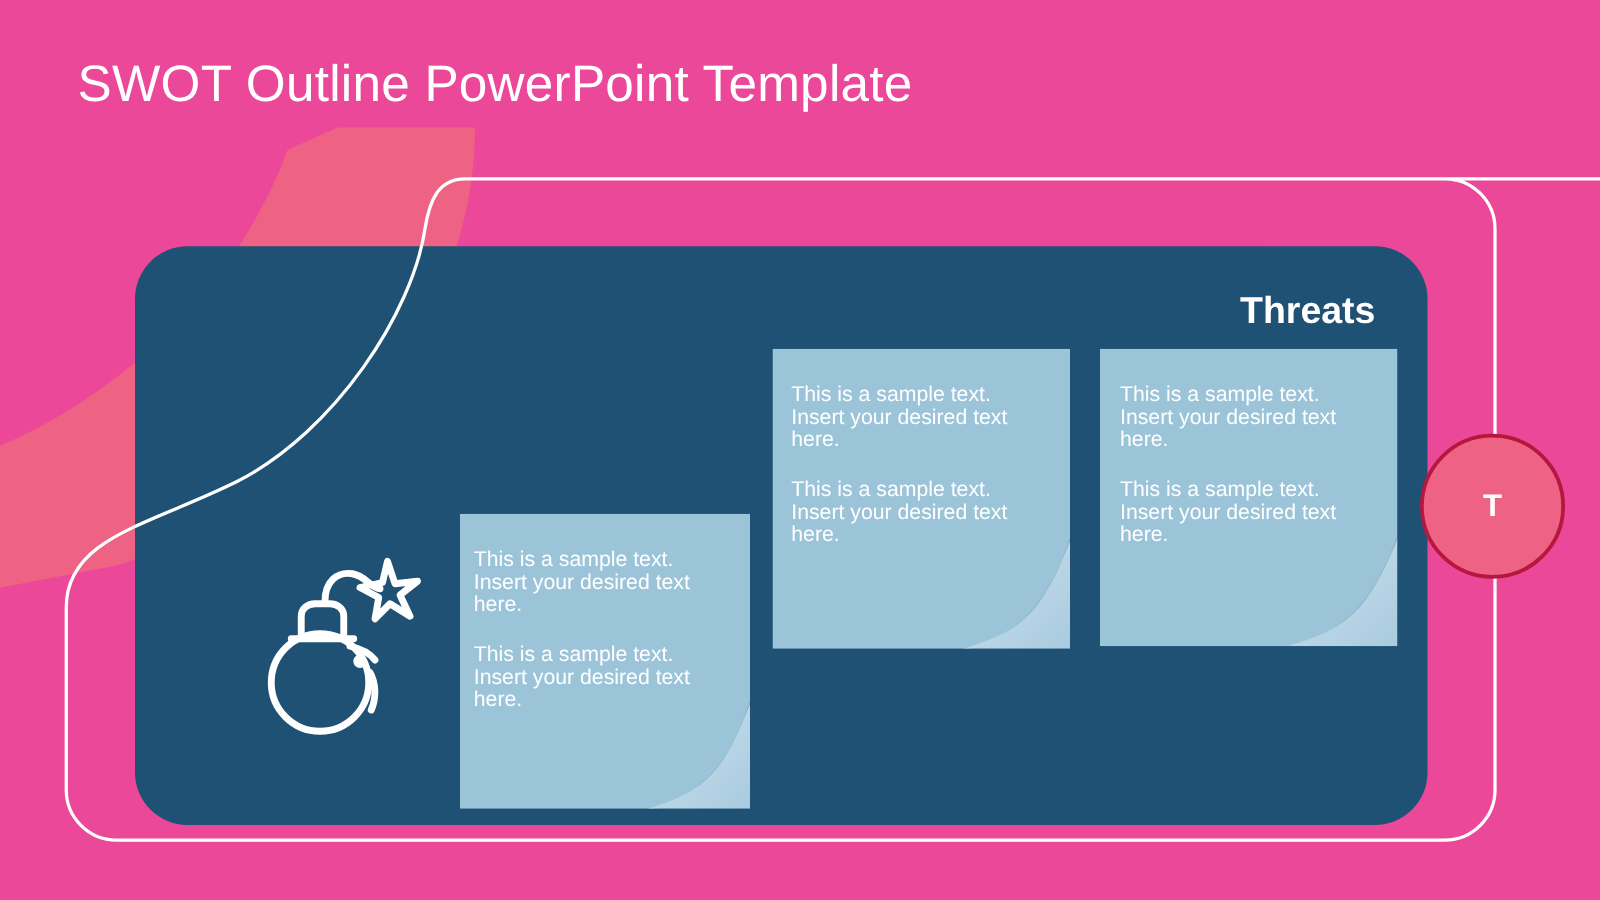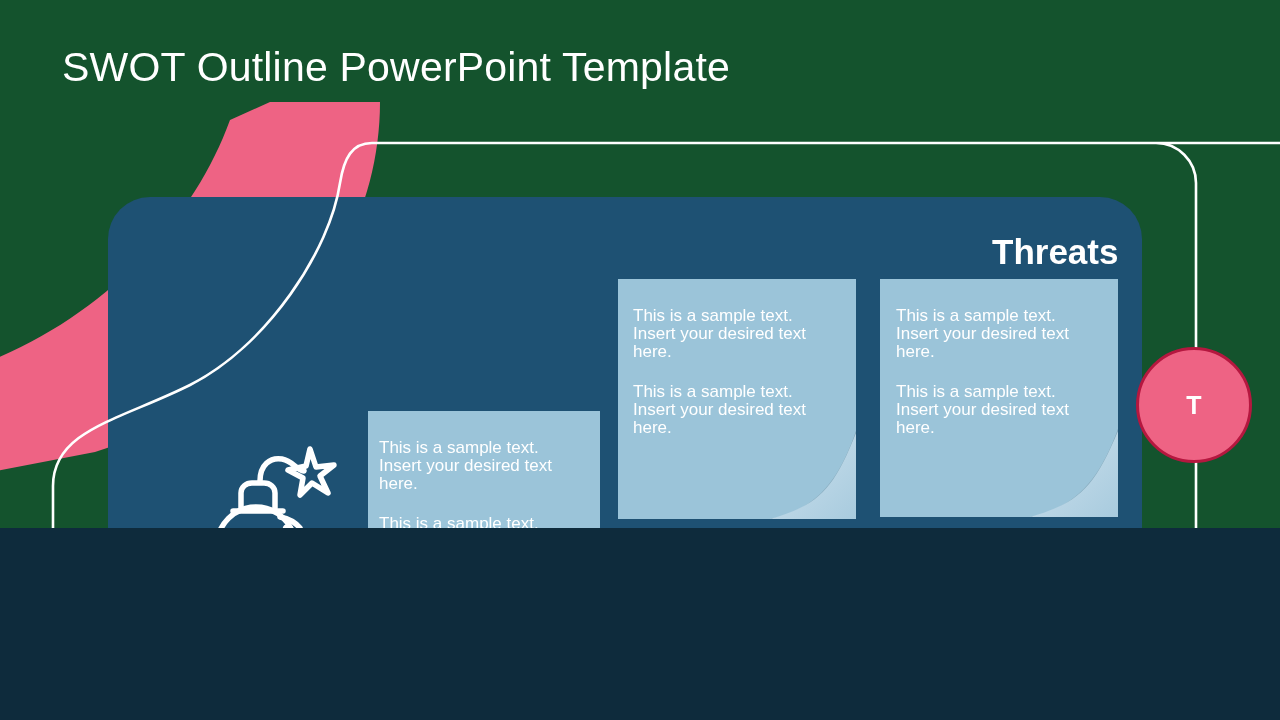--- a/index.html
+++ b/index.html
@@ -3,24 +3,24 @@
 <meta charset="utf-8">
 <style>
   html, body {
     margin: 0;
     padding: 0;
     background: #0e2b3c;
   }
   #slide {
     position: relative;
     width: 1280px;
-    height: 528px;
+    height: 720px;
     overflow: hidden;
     font-family: "Liberation Sans", sans-serif;
-    background: #14532d;
+    background: #ec4899;
   }
 
   
   #bg-svg {
     position: absolute;
     left: 0;
     top: 0;
     width: 1280px;
     height: 720px;
   }
@@ -35,21 +35,21 @@
     color: #ffffff;
     letter-spacing: 0.2px;
     white-space: nowrap;
   }
 
   
   #section-label {
     position: absolute;
     left: 992px;
     top: 232px;
-    font-size: 35px;
+    font-size: 30px;
     font-weight: bold;
     color: #ffffff;
     white-space: nowrap;
   }
 
   
   .note {
     position: absolute;
     box-sizing: border-box;
     color: #ffffff;

